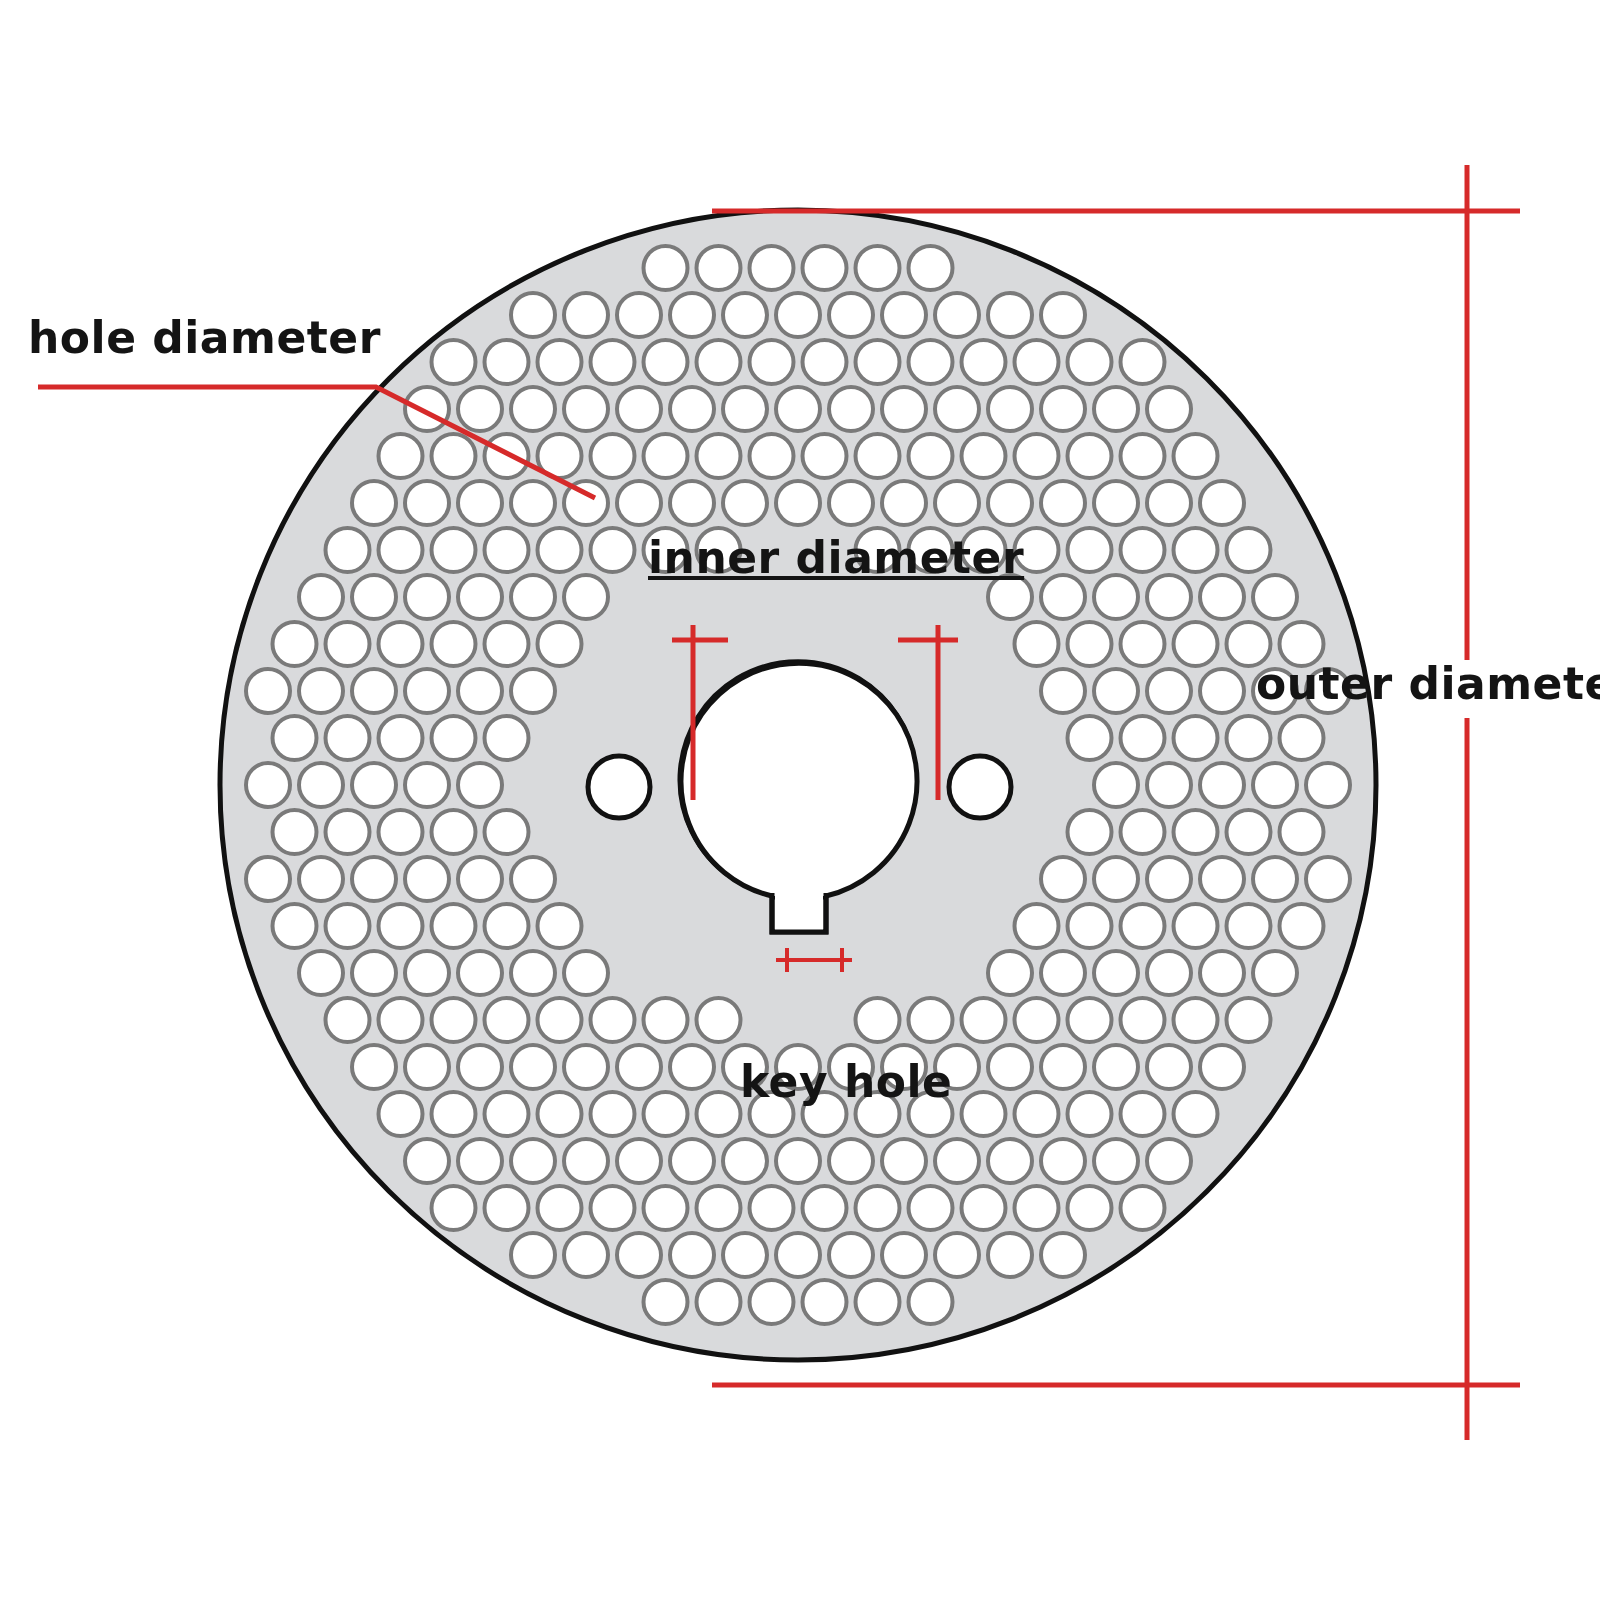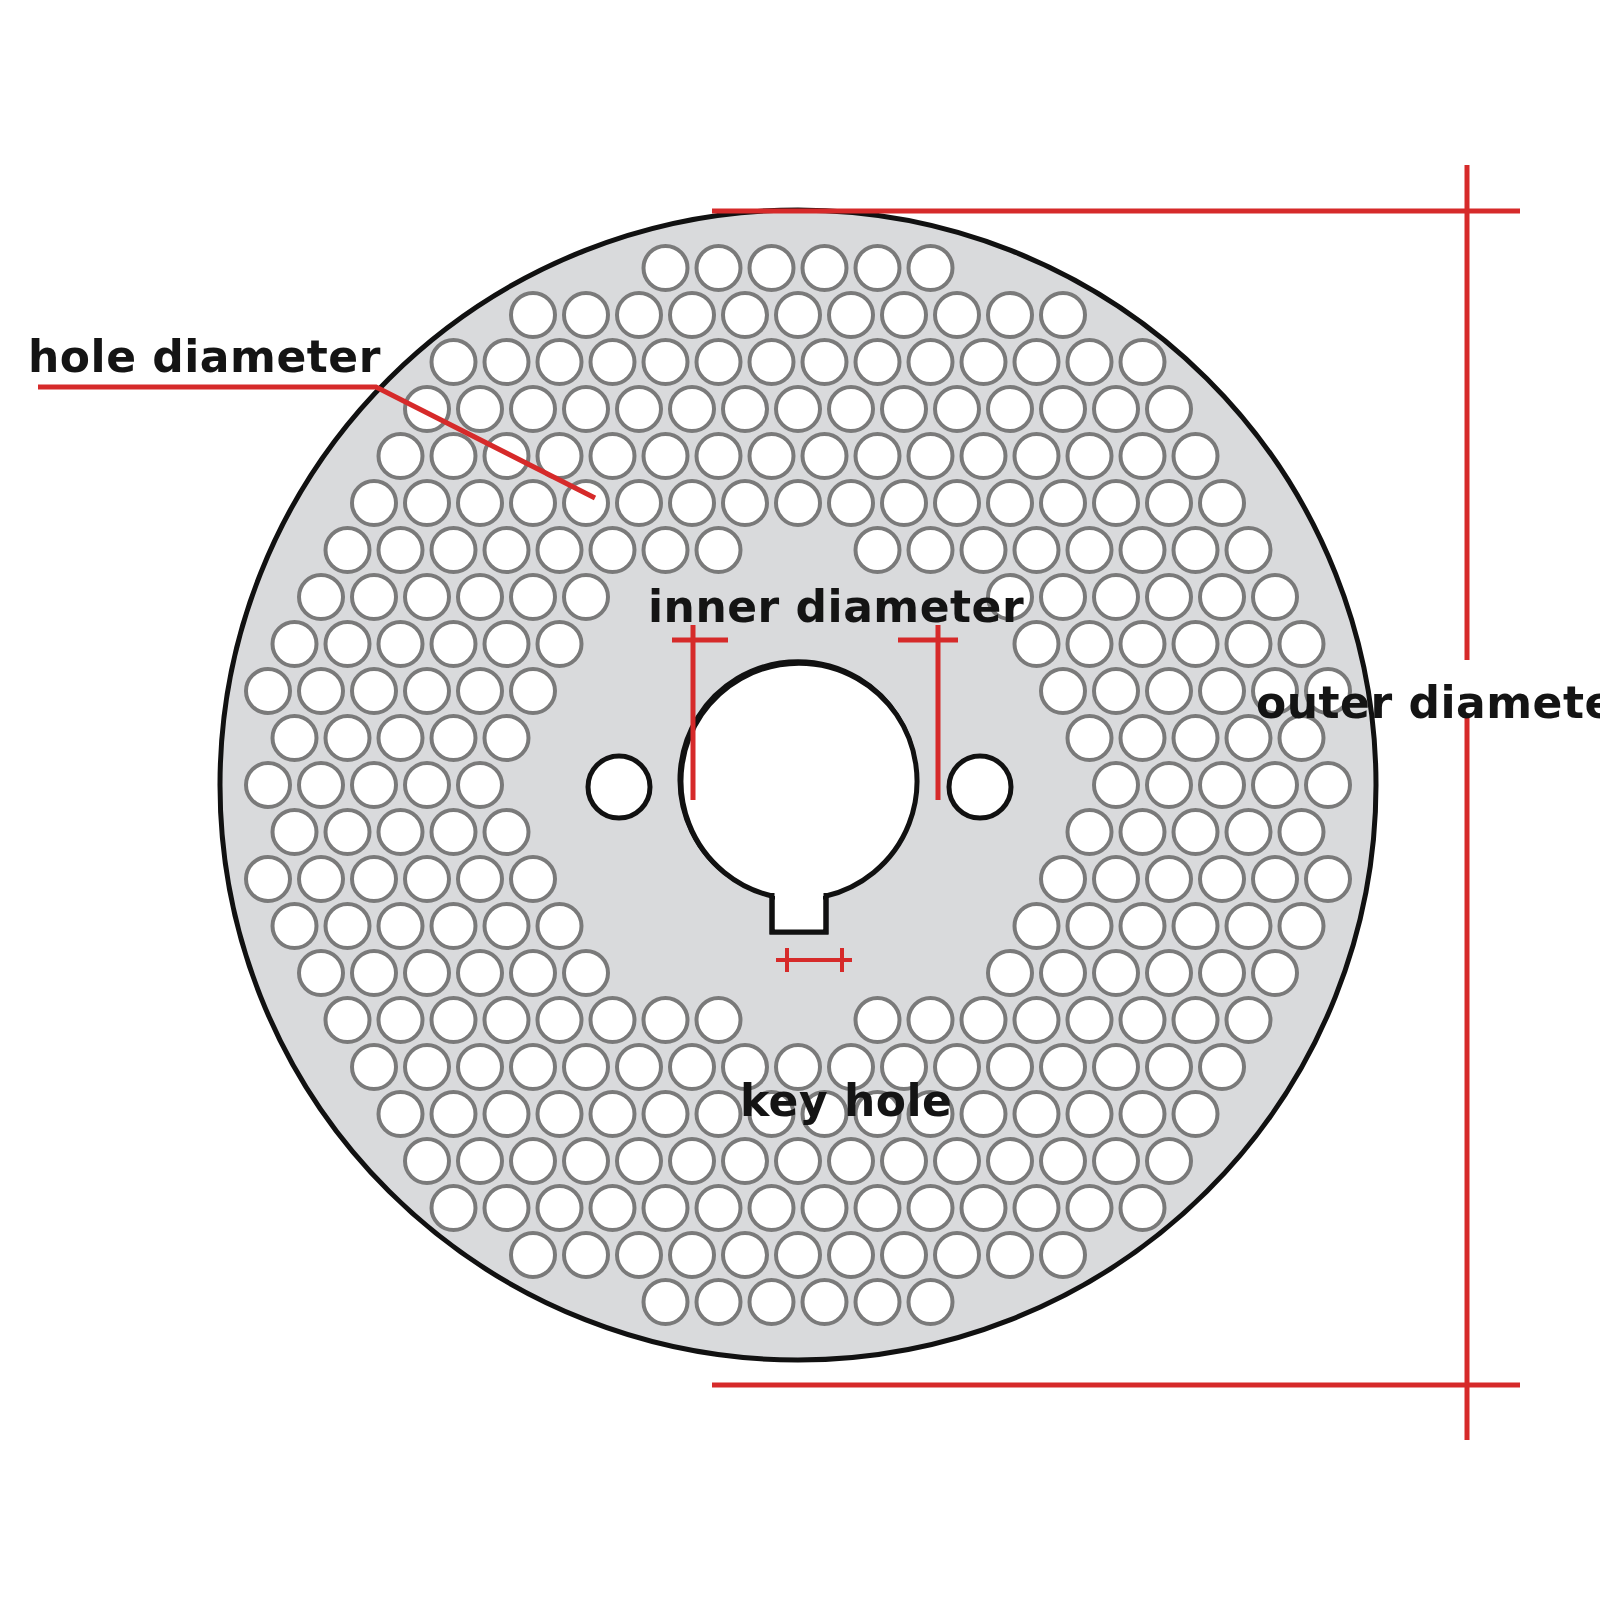--- a/index.html
+++ b/index.html
@@ -1,22 +1,22 @@
 <!DOCTYPE html>
 <html><head>
 <meta charset="utf-8">
 <style>
   html, body { margin: 0; padding: 0; background: #ffffff; }
   body { width: 1600px; height: 1600px; position: relative; overflow: hidden;
          font-family: "DejaVu Sans", "Liberation Sans", sans-serif; }
   #canvas { position: absolute; left: 0; top: 0; width: 1600px; height: 1600px; }
   .label { position: absolute; font-weight: bold; color: #141414; font-size: 44px;
-           letter-spacing: 0.5px; white-space: nowrap; line-height: 1; margin-top: 19px; }
+           letter-spacing: 0.5px; white-space: nowrap; line-height: 1; }
   #lbl-hole { left: 28px; top: 316px; }
-  #lbl-inner { left: 648px; top: 566px; }
+  #lbl-inner { left: 648px; top: 536px; text-decoration: underline; }
   #lbl-outer { left: 1256px; top: 662px; }
   #lbl-key { left: 740px; top: 1060px; }
 </style>
 </head>
 <body>
 
 <svg id="canvas" xmlns="http://www.w3.org/2000/svg" width="1600" height="1600" viewBox="0 0 1600 1600">
 
   <ellipse id="plate" cx="798" cy="785" rx="578" ry="575" fill="#d9dadc" stroke="#111" stroke-width="5"></ellipse>
 

